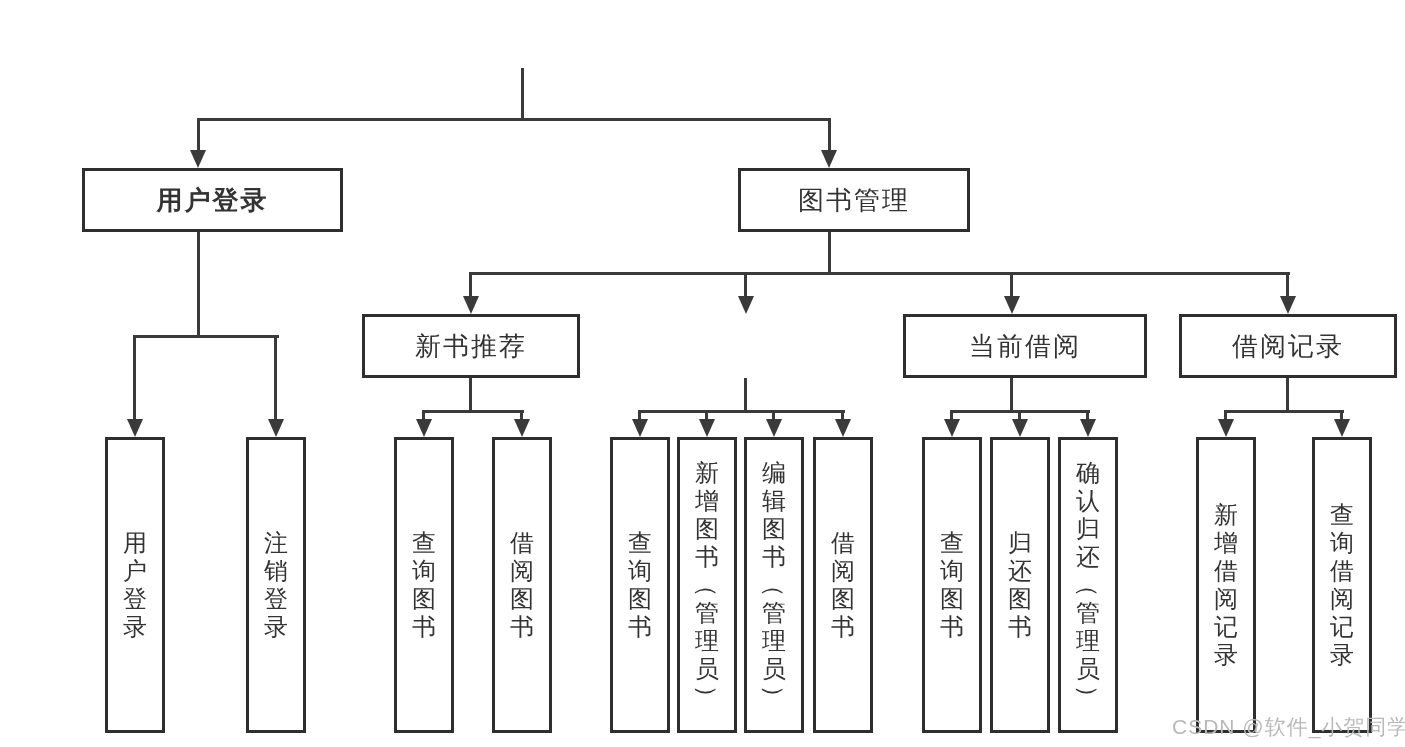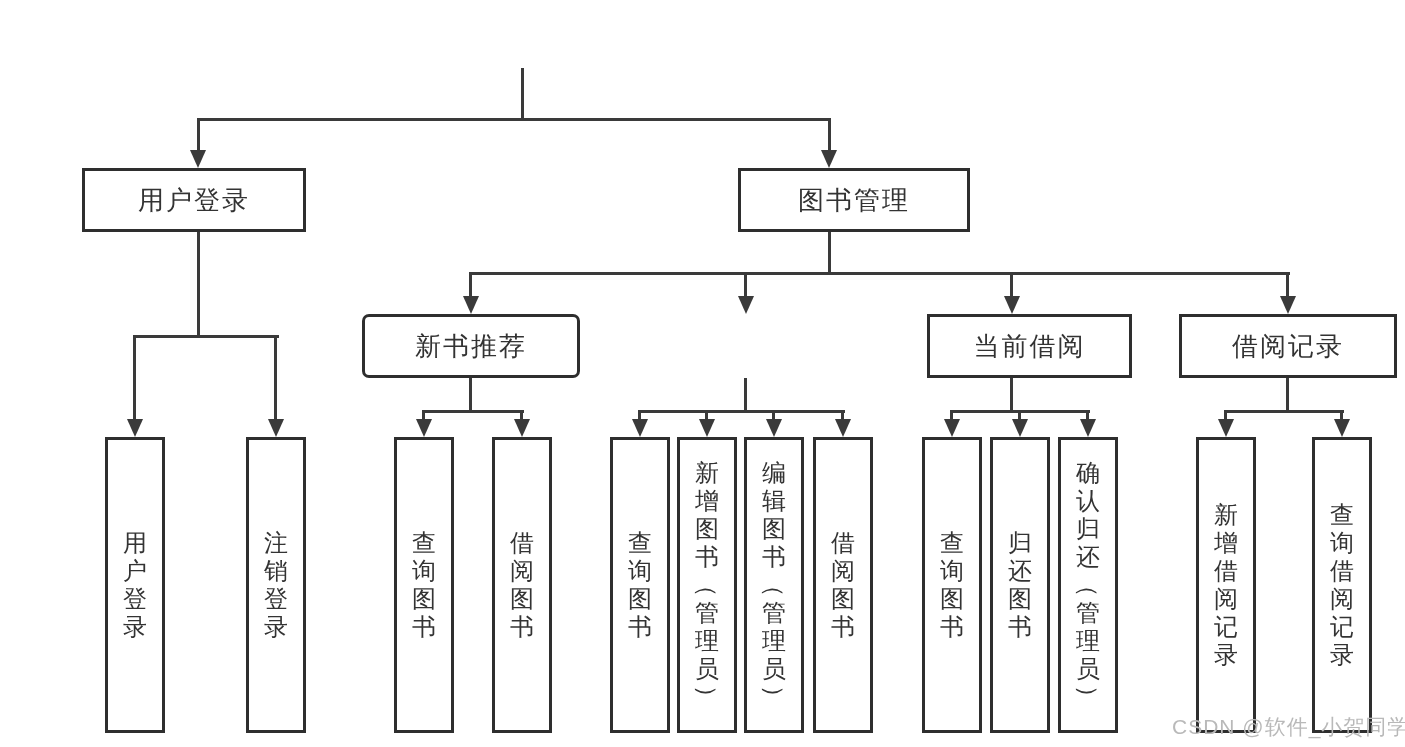--- a/index.html
+++ b/index.html
@@ -16,31 +16,31 @@
   .vtext .rot{transform:rotate(90deg);}
   .watermark{position:absolute;left:1172px;top:713px;font-size:21px;color:#b9b9b9;
              letter-spacing:1px;z-index:5;white-space:nowrap;}
 </style>
 </head>
 <body>
 
 <div class="stage">
 
 
-  <div class="box hl" style="left:82px;top:168px;width:224px;height:64px;">
+  <div class="box hl" style="left:82px;top:168px;width:261px;height:64px;font-weight:bold;">
     <span>用户登录</span>
   </div>
   <div class="box hl" style="left:714px;top:168px;width:232px;height:64px;margin-left:24px;">
     <span>图书管理</span>
   </div>
 
-  <div class="box hl" style="left:362px;top:314px;width:218px;height:64px;border-radius:7px;">
+  <div class="box hl" style="left:362px;top:314px;width:218px;height:64px;">
     <span>新书推荐</span>
   </div>
-  <div class="box hl" style="left:903px;top:314px;width:205px;height:64px;margin-left:24px;">
+  <div class="box hl" style="left:903px;top:314px;width:244px;height:64px;">
     <span>当前借阅</span>
   </div>
   <div class="box hl" style="left:1179px;top:314px;width:218px;height:64px;">
     <span>借阅记录</span>
   </div>
 
   <div class="box" style="left:105px;top:437px;width:60px;height:296px;">
     <div class="vtext">
         <span>用</span>
         <span>户</span>

